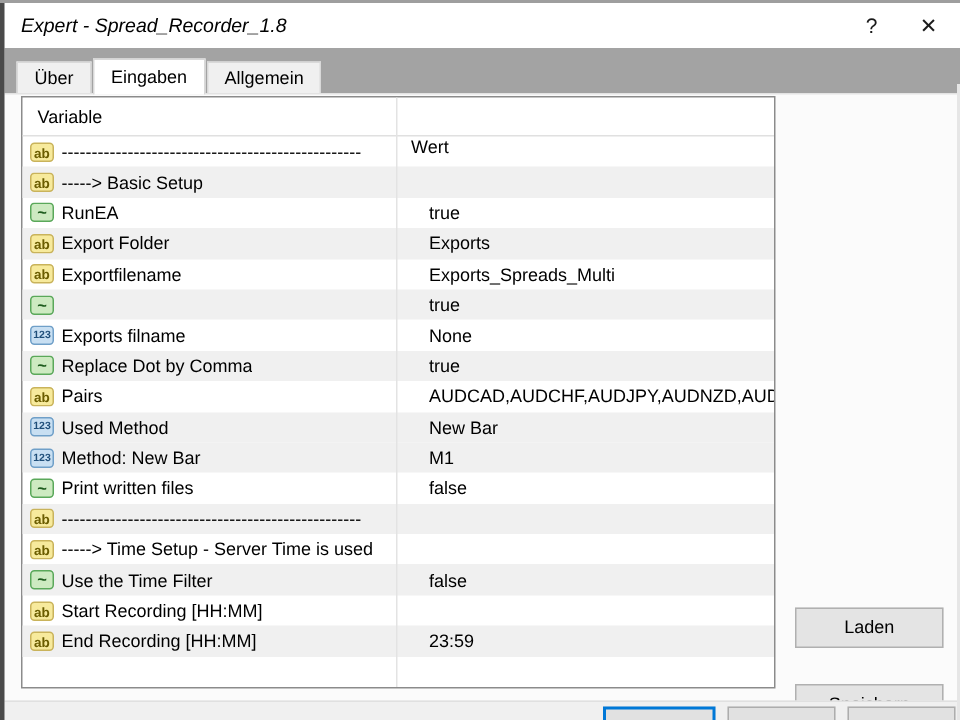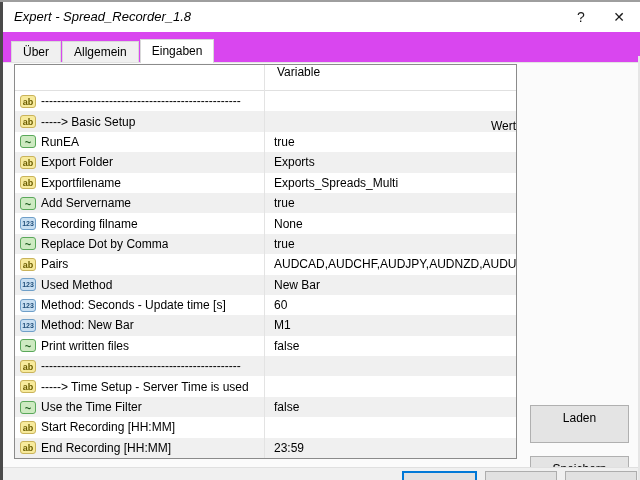--- a/index.html
+++ b/index.html
@@ -18,60 +18,60 @@
   .edge-right  { position:absolute; right:0; top:56px; width:2px; height:424px; background:#e6e6e6; z-index:50; }
 
   
   .titlebar { position:absolute; left:3px; top:2px; right:0; height:30px; background:#ffffff; }
   .title-text { position:absolute; left:11px; top:0; line-height:30px; font-size:13px;font-style:italic; }
   .win-btn { position:absolute; top:0; width:38px; height:30px; text-align:center; line-height:30px; font-size:14px; color:#1a1a1a; cursor:default; }
   .btn-help  { right:40px; }
   .btn-close { right:2px; }
 
   
-  .tabstrip { position:absolute; left:3px; top:32px; right:0; height:30px; background:#d946ef;padding-left:36px; }
+  .tabstrip { position:absolute; left:3px; top:32px; right:0; height:30px; background:#a3a3a3;padding-left:36px; }
   .tabs { position:absolute; left:8px; bottom:0; display:flex; align-items:flex-end; }
   .tab {
     height:21px; line-height:20px; padding:0 11px;
     background:#f0f0f0; border:1px solid #d9d9d9; border-bottom:none;
     margin-right:1px; position:relative; z-index:1;
   }
   .tab.active {
     height:24px; line-height:23px; background:#ffffff;
     border:1px solid #d9d9d9; border-bottom:none; z-index:3; margin-bottom:-1px;
   }
 
   
   .tabpage { position:absolute; left:3px; top:62px; right:0; bottom:0; background:#fbfbfb; border-top:1px solid #e3e3e3; }
 
   
   .param-table {
     position:absolute; left:11px; top:1px; width:503px; height:395px;
     background:#ffffff; border:1px solid #8b8b8b;
   }
   .col-divider { position:absolute; left:249px; top:0; bottom:0; width:1px; background:#e3e3e3; }
-  .thead { display:flex; height:26px; border-bottom:1px solid #e0e0e0; align-items:flex-end;flex-direction:column; }
+  .thead { display:flex; height:26px; border-bottom:1px solid #e0e0e0; align-items:center; }
   .th1 { width:249px; padding-left:10px; flex:none; }
   .th2 { flex:1; padding-left:10px;margin-top:40px; }
   .row { display:flex; height:20.4px; align-items:center; overflow:hidden; }
   .row.alt { background:#f0f0f0; }
   .cell-var { width:249px; flex:none; display:flex; align-items:center; overflow:hidden; white-space:nowrap; }
-  .cell-val { flex:1; padding-left:10px; overflow:hidden; white-space:nowrap; }
+  .cell-val { flex:1; padding-left:22px; overflow:hidden; white-space:nowrap; }
   .picon {
     flex:none; width:16px; height:13px; margin:0 5px 0 5px;
     border-radius:3px; font-size:9px; font-weight:bold; text-align:center; line-height:12px;
   }
   .icon-string { background:#f7ea9c; border:1px solid #c9b35b; color:#6b5d00; }
   .icon-bool   { background:#cdeac1; border:1px solid #5aa85a; color:#1e5c1e; font-size:11px; }
   .icon-int    { background:#c8dff2; border:1px solid #6f9fc8; color:#1f4e79; font-size:7px; letter-spacing:0; }
   .var-label { white-space:nowrap; overflow:hidden; }
 
   
   .side-btn {
-    position:absolute; left:527px; width:99px; height:38px;
+    position:absolute; left:527px; width:99px; height:27px;
     background:#e4e4e4; border:1px solid #b0b0b0;
     text-align:center; line-height:25px; font-size:12px; cursor:default;
   }
   .btn-load { top:342px; }
   .btn-save { top:393px; }
 
   
   .footer { position:absolute; left:3px; right:0; top:467px; height:13px; background:#f0f0f0; border-top:1px solid #e0e0e0; z-index:10; }
   .foot-btn { position:absolute; top:3px; height:24px; background:#e1e1e1; border:1px solid #adadad; }
   .foot-primary { left:399px; width:75px; border:2px solid #0078d7; }
@@ -91,22 +91,22 @@
     <span>?</span>
   </div>
   <div class="win-btn btn-close">
     <span>✕</span>
   </div>
 </div>
 
 <div class="tabstrip">
   <div class="tabs">
     <div class="tab">Über</div>
+    <div class="tab active">Eingaben</div>
     <div class="tab">Allgemein</div>
-    <div class="tab active">Eingaben</div>
   </div>
 </div>
 
 <div class="tabpage">
   <div class="param-table">
     <div class="col-divider"></div>
     <div class="thead">
       <div class="th1">Variable</div>
       <div class="th2">Wert</div>
     </div>
@@ -147,29 +147,28 @@
     <div class="cell-var">
       <span class="picon icon-string">ab</span>
       <span class="var-label">Exportfilename</span>
     </div>
     <div class="cell-val">Exports_Spreads_Multi</div>
   </div>
 
   <div class="row alt">
     <div class="cell-var">
       <span class="picon icon-bool">~</span>
-      <span class="var-label">Add Servername</span>
     </div>
     <div class="cell-val">true</div>
   </div>
 
   <div class="row">
     <div class="cell-var">
       <span class="picon icon-int">123</span>
-      <span class="var-label">Recording filname</span>
+      <span class="var-label">Exports filname</span>
     </div>
     <div class="cell-val">None</div>
   </div>
 
   <div class="row alt">
     <div class="cell-var">
       <span class="picon icon-bool">~</span>
       <span class="var-label">Replace Dot by Comma</span>
     </div>
     <div class="cell-val">true</div>
@@ -184,27 +183,20 @@
   </div>
 
   <div class="row alt">
     <div class="cell-var">
       <span class="picon icon-int">123</span>
       <span class="var-label">Used Method</span>
     </div>
     <div class="cell-val">New Bar</div>
   </div>
 
-  <div class="row">
-    <div class="cell-var">
-      <span class="picon icon-int">123</span>
-      <span class="var-label">Method: Seconds - Update time [s]</span>
-    </div>
-    <div class="cell-val">60</div>
-  </div>
 
   <div class="row alt">
     <div class="cell-var">
       <span class="picon icon-int">123</span>
       <span class="var-label">Method: New Bar</span>
     </div>
     <div class="cell-val">M1</div>
   </div>
 
   <div class="row">

